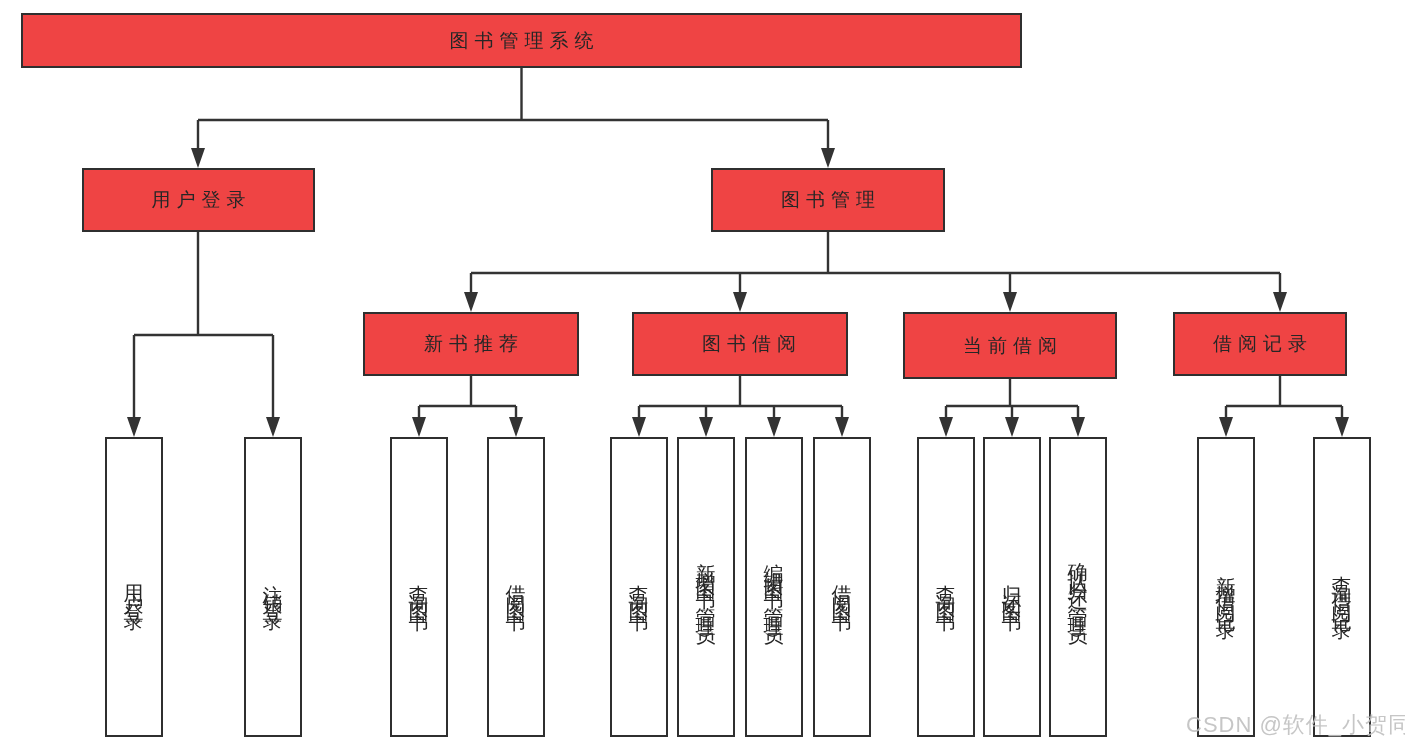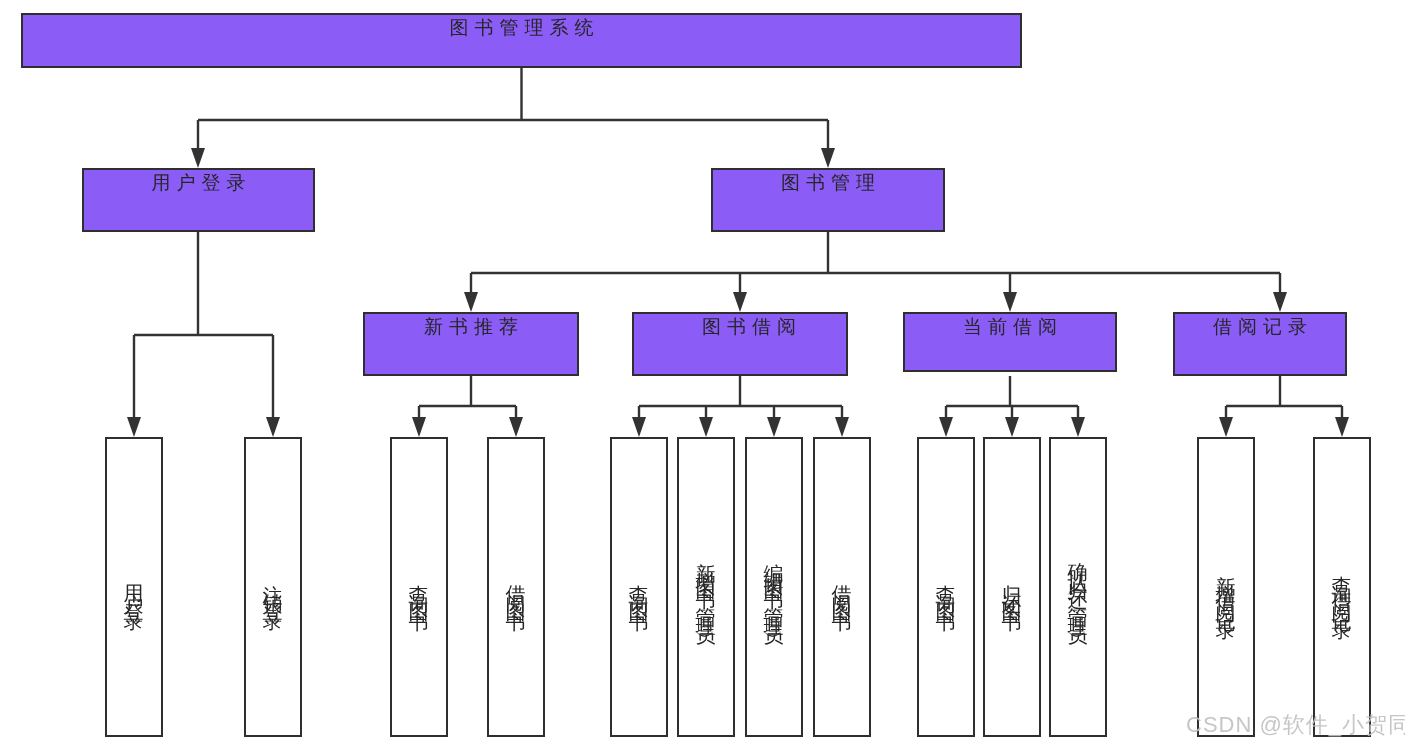--- a/index.html
+++ b/index.html
@@ -17,22 +17,22 @@
     font-family:"Liberation Sans",sans-serif;
     overflow:hidden;
   }
   .connectors{position:absolute;left:0;top:0;width:1405px;height:747px;}
   .connectors .lines{stroke:var(--line);stroke-width:2.4;fill:none;}
   .connectors .arrows{fill:var(--line);stroke:none;}
   .node{
     position:absolute;
     box-sizing:border-box;
     border:2.5px solid var(--box-border);
-    background:#8b5cf6;
-    display:flex;justify-content:center;
+    background:#ef4444;
+    display:flex;align-items:center;justify-content:center;
     color:var(--text);
     font-size:19px;
     letter-spacing:6px;
   }
   .node .lbl{text-indent:6px;white-space:nowrap;}
   .leaf{
     position:absolute;
     top:437px;width:58px;height:300px;
     box-sizing:border-box;
     border:2.5px solid var(--box-border);
@@ -131,21 +131,21 @@
   <div class="node" style="left:711px;top:168px;width:234px;height:64px;font-family:Liberation Mono, monospace;">
     <span class="lbl">图书管理</span>
   </div>
 
   <div class="node" style="left:363px;top:312px;width:216px;height:64px;">
     <span class="lbl">新书推荐</span>
   </div>
   <div class="node" style="left:632px;top:312px;width:216px;height:64px;padding-left:18px;">
     <span class="lbl">图书借阅</span>
   </div>
-  <div class="node" style="left:903px;top:312px;width:214px;height:60px;">
+  <div class="node" style="left:903px;top:312px;width:214px;height:67px;">
     <span class="lbl">当前借阅</span>
   </div>
   <div class="node" style="left:1173px;top:312px;width:174px;height:64px;">
     <span class="lbl">借阅记录</span>
   </div>
 
   <div class="leaf" style="left:105px;">
     <span class="vlbl">用户登录</span>
   </div>
   <div class="leaf" style="left:244px;">

